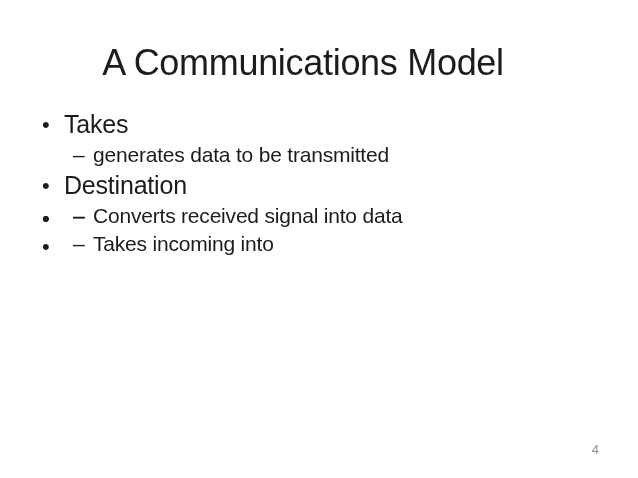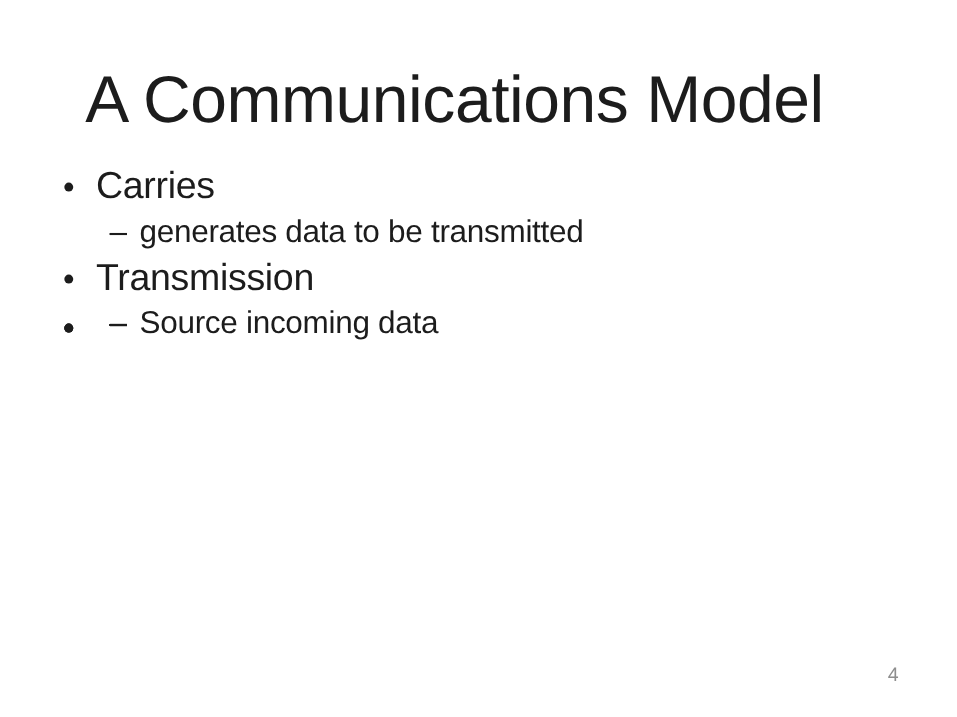--- a/index.html
+++ b/index.html
@@ -23,21 +23,21 @@
     font-family: "Liberation Sans", sans-serif;
     color: var(--text);
   }
   .slide-title {
     position: absolute;
     top: 42px;
     left: 0;
     width: 606px;
     margin: 0;
     text-align: center;
-    font-size: 44px;
+    font-size: 36px;
     line-height: 1.15;
     font-weight: 400;
     letter-spacing: -0.3px;
     color: var(--text);
   }
   .bullet-list {
     position: absolute;
     top: 108px;
     left: 0;
     width: 638px;
@@ -83,54 +83,55 @@
 <body>
 
 <div class="slide">
 
   <h1 class="slide-title">A Communications Model</h1>
 
   <div class="bullet-list">
 
     <div class="bullet-item">
       <span class="marker">•</span>
-      <span>Carries</span>
+      <span>Takes</span>
     </div>
     <div class="sub-bullet-item">
       <span class="marker">–</span>
       <span>generates data to be transmitted</span>
     </div>
 
     <div class="bullet-item">
       <span class="marker">•</span>
-      <span>Transmission</span>
+      <span>Destination</span>
     </div>
     <div class="sub-bullet-item">
       <span class="marker">–</span>
     </div>
 
     <div class="bullet-item">
       <span class="marker">•</span>
     </div>
     <div class="sub-bullet-item">
       <span class="marker">–</span>
     </div>
 
     <div class="bullet-item">
       <span class="marker">•</span>
     </div>
     <div class="sub-bullet-item">
       <span class="marker">–</span>
+      <span>Converts received signal into data</span>
     </div>
 
     <div class="bullet-item">
       <span class="marker">•</span>
     </div>
     <div class="sub-bullet-item">
       <span class="marker">–</span>
-      <span>Source incoming data</span>
+      <span>Takes incoming into</span>
     </div>
 
   </div>
 
   <div class="page-number">4</div>
 
 </div>
 
 </body></html>

